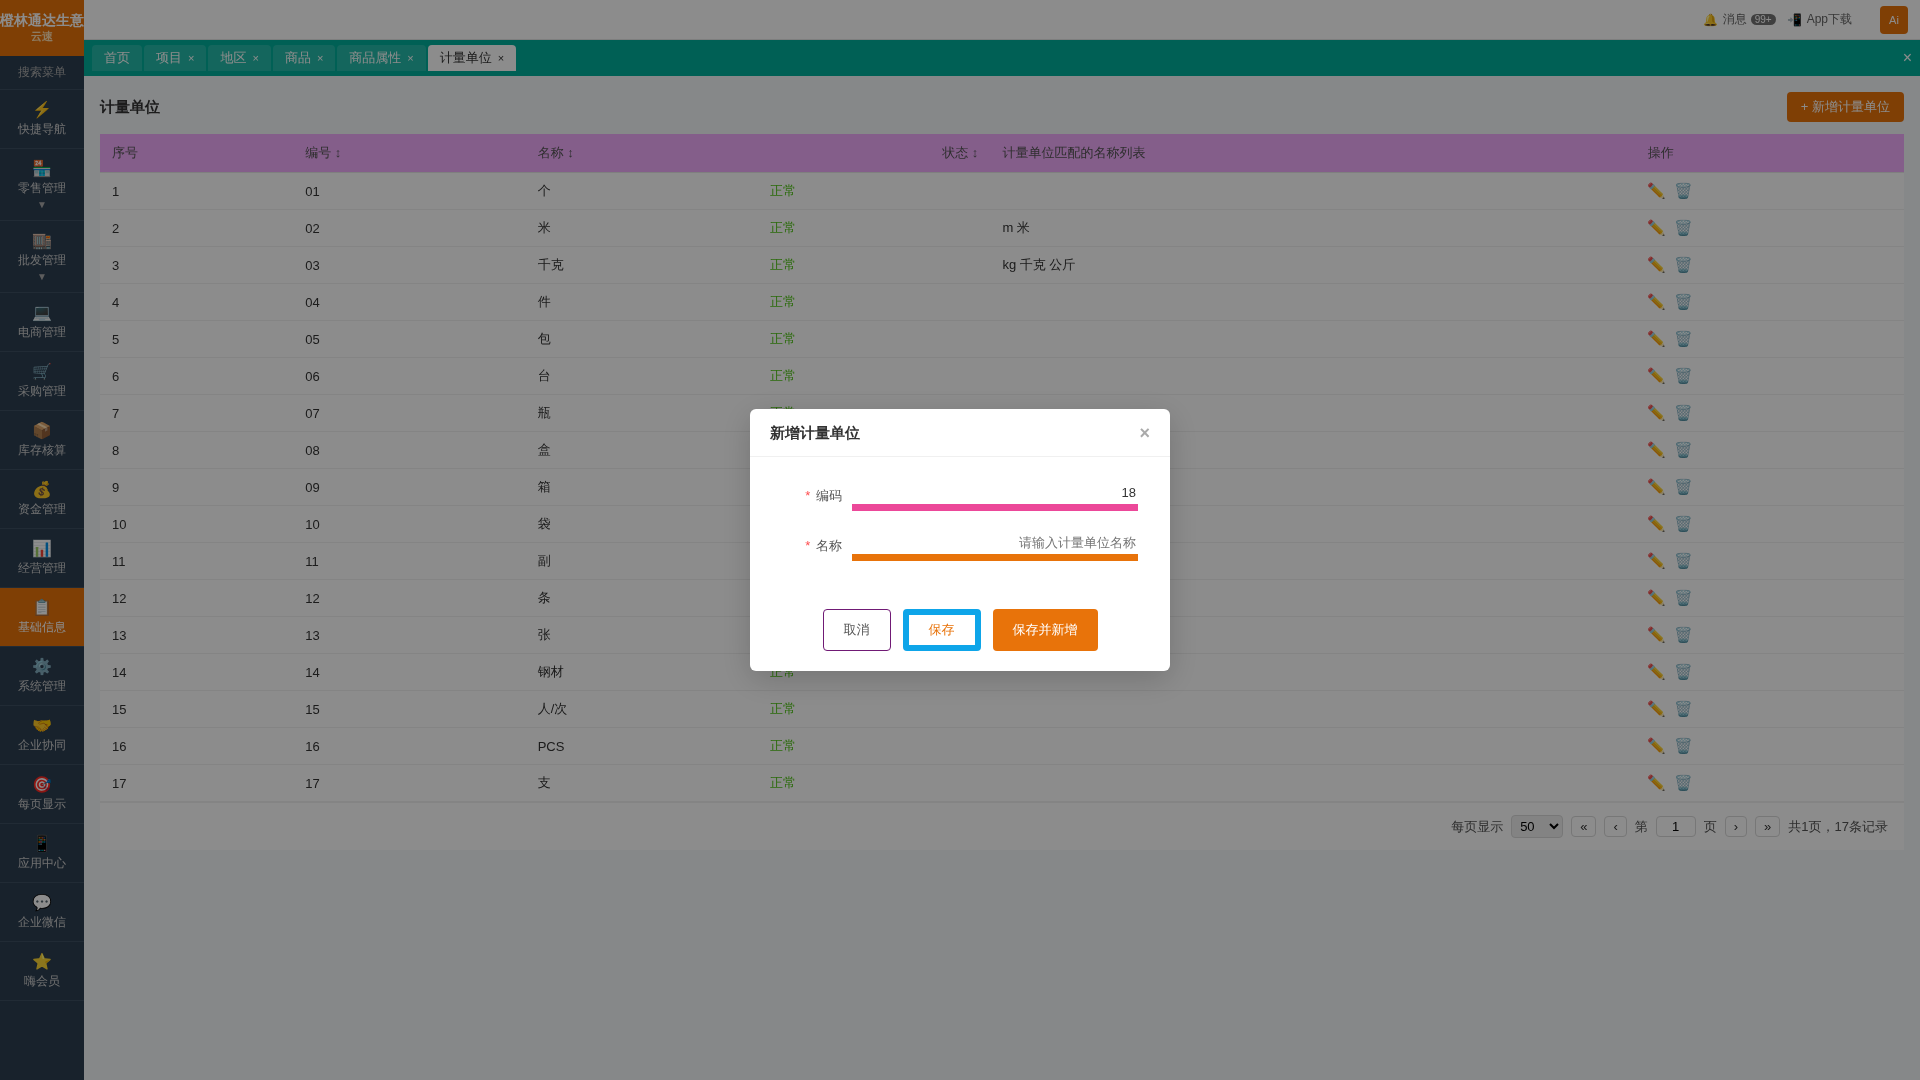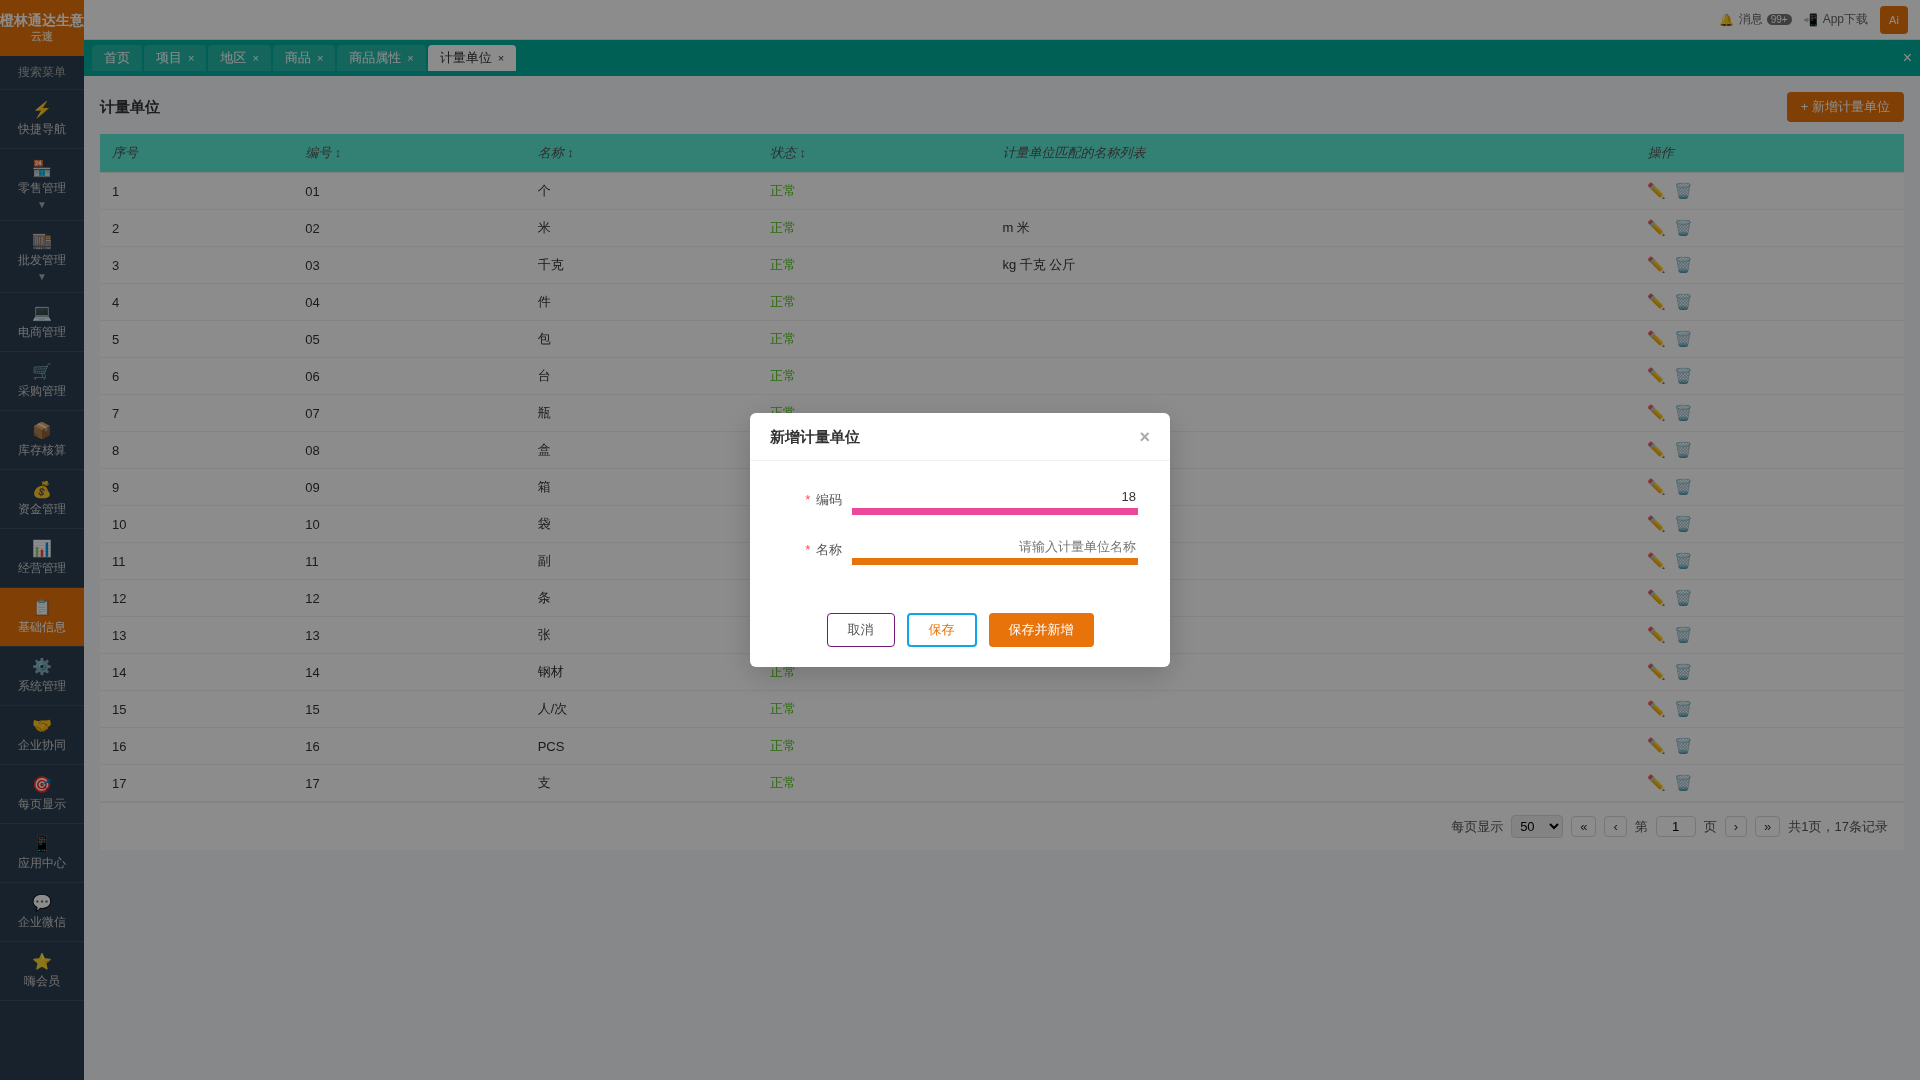--- a/index.html
+++ b/index.html
@@ -69,21 +69,21 @@
       display: flex;
       align-items: center;
       padding: 0 12px;
       border-bottom: 1px solid #e5e5e5;
       justify-content: space-between;
     }
     .topbar-left { display: flex; align-items: center; gap: 8px; }
     .topbar-right { display: flex; align-items: center; gap: 12px; }
     .topbar-right .msg { font-size: 12px; color: #666; display: flex; align-items: center; gap: 4px; }
     .badge { background: #737373; color: #fff; border-radius: 8px; font-size: 10px; padding: 0 4px; min-width: 16px; text-align: center; }
-    .topbar-avatar { width: 28px; height: 28px; background: #e8730a; border-radius: 4px; display: flex; align-items: center; justify-content: center; color: #fff; font-size: 11px; }
+    .topbar-avatar { width: 28px; height: 28px; background: #e8730a; border-radius: 4px; display: flex; align-items: center; justify-content: center; color: #fff; font-size: 11px; margin-left: 16px; }
 
     
     .tabbar {
       background: #00b09b;
       display: flex;
       align-items: center;
       padding: 0 8px;
       height: 36px;
       gap: 2px;
     }
@@ -127,21 +127,21 @@
       border: none;
       padding: 6px 14px;
       border-radius: 4px;
       cursor: pointer;
       font-size: 13px;
     }
 
     
     .table-wrap { background: #fff; border-radius: 4px; }
     table { width: 100%; border-collapse: collapse; }
-    table thead tr { background: #5eead4; font-style: italic; }
+    table thead tr { background: #f0abfc; }
     table thead th {
       padding: 10px 12px;
       text-align: left;
       font-size: 13px;
       color: #555;
       border-bottom: 1px solid #e8e8e8;
       font-weight: 500;
     }
     table tbody tr { border-bottom: 1px solid #f0f0f0; }
     table tbody td { padding: 9px 12px; font-size: 13px; color: #333; }
@@ -238,21 +238,21 @@
     .btn-cancel {
       border: 1px solid #701a75;
       background: #fff;
       color: #555;
       padding: 6px 20px;
       border-radius: 4px;
       cursor: pointer;
       font-size: 13px;
     }
     .btn-save {
-      border: 2px solid #0ea5e9;
+      border: 6px solid #0ea5e9;
       background: #fff;
       color: #e8730a;
       padding: 6px 20px;
       border-radius: 4px;
       cursor: pointer;
       font-size: 13px;
     }
     .btn-save-new {
       border: none;
       background: #e8730a;
@@ -391,21 +391,21 @@
       <button class="add-btn">+ 新增计量单位</button>
     </div>
 
     <div class="table-wrap">
       <table>
         <thead>
           <tr>
             <th>序号</th>
             <th style="cursor:pointer;">编号 ↕</th>
             <th style="cursor:pointer;">名称 ↕</th>
-            <th style="cursor:pointer;">状态 ↕</th>
+            <th style="cursor:pointer;text-align:right;">状态 ↕</th>
             <th>计量单位匹配的名称列表</th>
             <th>操作</th>
           </tr>
         </thead>
         <tbody id="table-body">
         <tr>
       <td>1</td>
       <td>01</td>
       <td>个</td>
       <td class="status-normal">正常</td>

